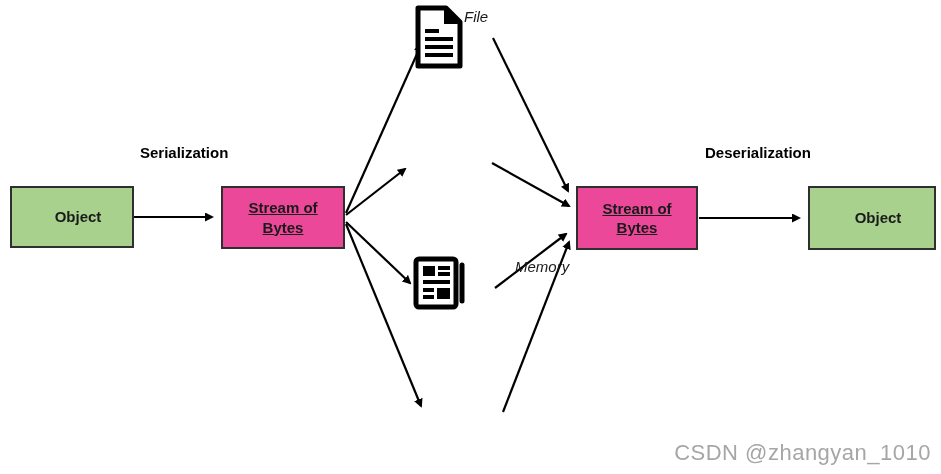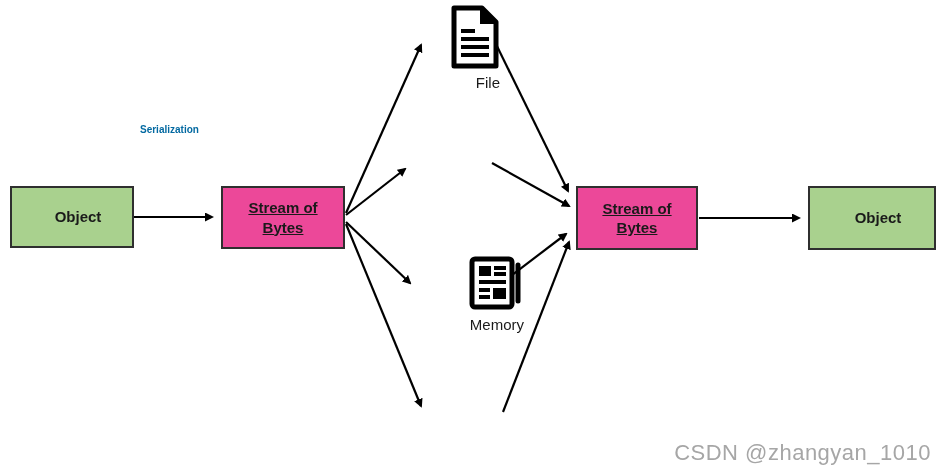--- a/index.html
+++ b/index.html
@@ -37,38 +37,40 @@
   }
   .box.green { background: #a9d18e; padding-left: 20px; }
   .box.cream { background: #ec4899; text-decoration: underline; }
   #object-left   { left: 10px;  top: 186px; width: 124px; height: 62px; }
   #stream-left   { left: 221px; top: 186px; width: 124px; height: 63px; }
   #stream-right  { left: 576px; top: 186px; width: 122px; height: 64px; }
   #object-right  { left: 808px; top: 186px; width: 128px; height: 64px; }
 
   .phase-label {
     position: absolute;
-    font-size: 10px;
+    font-size: 15px;
     font-weight: 700;
-    color: #0369a1;
+    color: #000000;
     white-space: nowrap;
+    margin-top: 20px;
   }
   #serialization-label   { left: 140px; top: 124px; }
   #deserialization-label { left: 705px; top: 124px; }
 
   .node {
     position: absolute;
     display: flex;
-    flex-direction: column;
-    align-items: flex-end;
+    flex-direction: row;
+    align-items: flex-start;
     width: 90px;
+    font-style: italic;
   }
   #node-file     { left: 410px; top: 4px; }
   #node-database { left: 412px; top: 127px; }
-  #node-memory   { left: 434px; top: 254px; }
+  #node-memory   { left: 412px; top: 254px; gap: 47px; }
   #node-network  { left: 412px; top: 384px; }
   .node .icon { display: block; line-height: 0; }
   .node-label {
     font-size: 15px;
     color: #1a1a1a;
     margin-top: 4px;
     white-space: nowrap;
   }
   .watermark {
     position: absolute;
@@ -102,20 +104,21 @@
       <line x1="493" y1="38" x2="568" y2="191" marker-end="url(#ah)"></line>
       <line x1="492" y1="163" x2="569" y2="206" marker-end="url(#ah)"></line>
       <line x1="495" y1="288" x2="566" y2="234" marker-end="url(#ah)"></line>
       <line x1="503" y1="412" x2="569" y2="242" marker-end="url(#ah)"></line>
 
       <line x1="699" y1="218" x2="799" y2="218" marker-end="url(#ah)"></line>
     </g>
   </svg>
 
   <div class="phase-label" id="serialization-label">Serialization</div>
+  <div class="phase-label" id="deserialization-label">Deserialization</div>
 
   <div class="box green" id="object-left">
     <span>Object</span>
   </div>
   <div class="box cream" id="stream-left">
     <span>Stream of Bytes</span>
   </div>
   <div class="box cream" id="stream-right">
     <span>Stream of Bytes</span>
   </div>

